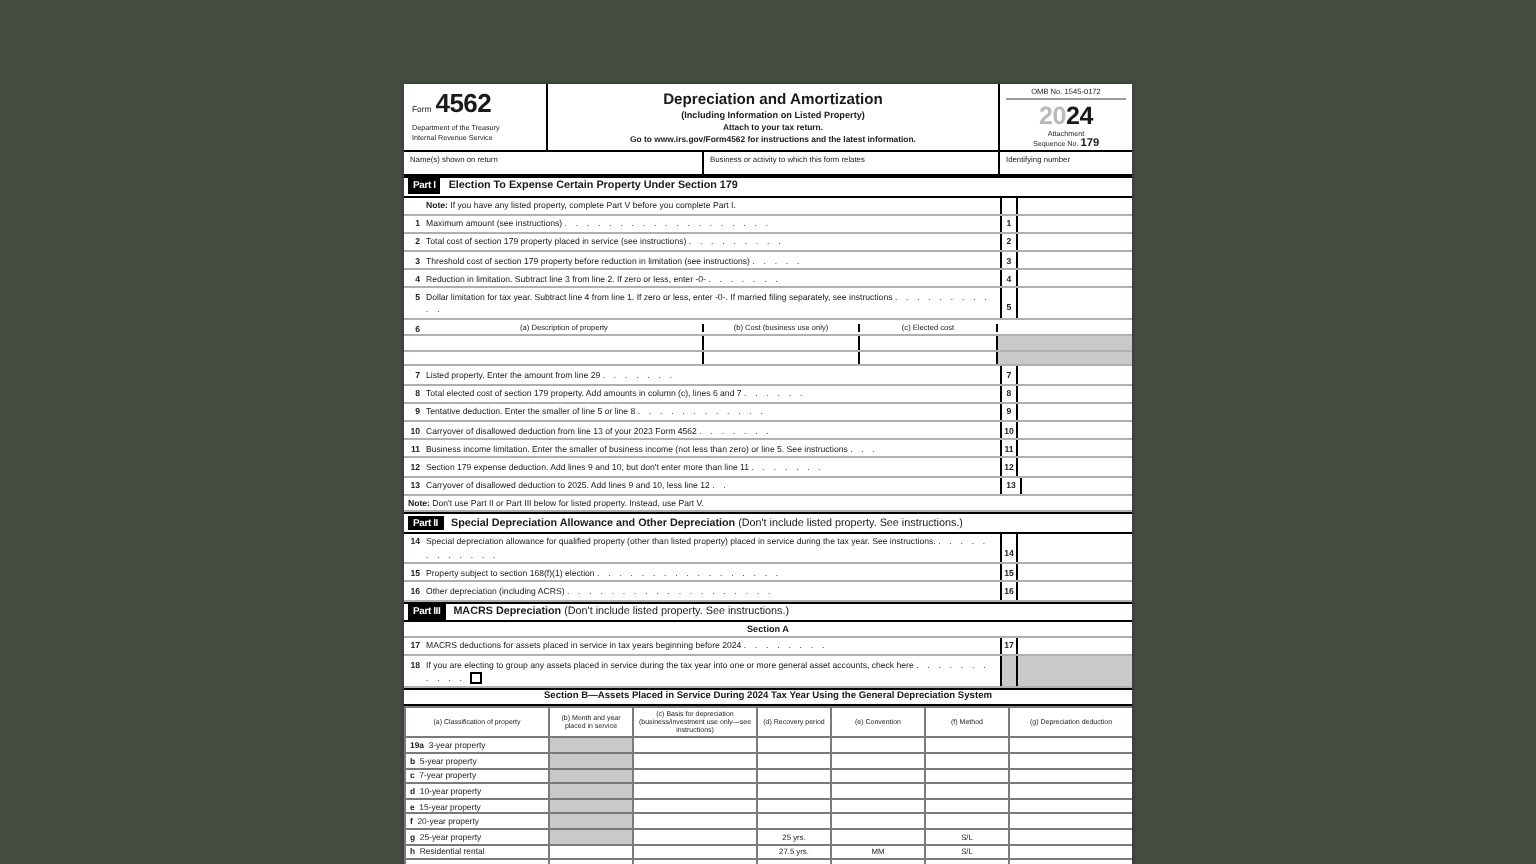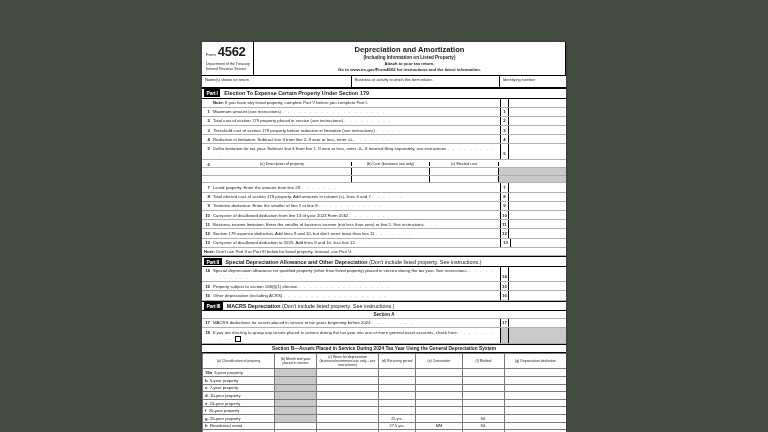--- a/index.html
+++ b/index.html
@@ -13,21 +13,21 @@
     position: absolute;
     left: 202px; top: 42px;
     width: 364px; height: 410px;
     background: #ffffff;
     box-shadow: 0 0 3px rgba(0,0,0,0.35);
     overflow: hidden;
     color: #1a1a1a;
   }
   
   .masthead { display: flex; border-bottom: 1.2px solid #000; height: 33px; }
-  .mh-left { width: 52px; border-right: 1.2px solid #000; padding: 2px 3px 0 4px; box-sizing: border-box; }
+  .mh-left { width: 72px; border-right: 1.2px solid #000; padding: 2px 3px 0 4px; box-sizing: border-box; }
   .mh-formline { display: flex; align-items: baseline; }
   .mh-formword { font-size: 4.2px; margin-right: 2px; }
   .mh-number { font-size: 13px; font-weight: bold; letter-spacing: -0.3px; }
   .mh-dept { font-size: 3.6px; line-height: 1.28; margin-top: 3px; }
   .mh-mid { flex: 1; text-align: center; padding-top: 2.5px; border-right: 1.2px solid #000; }
   .mh-title { font-size: 7.6px; font-weight: bold; text-align: center; }
   .mh-sub { font-size: 4.6px; font-weight: bold; margin-top: 1.2px; }
   .mh-attach { font-size: 4.2px; font-weight: bold; margin-top: 1.2px; }
   .mh-goto { font-size: 4.2px; font-weight: bold; margin-top: 1px; }
   .mh-right { width: 66px; padding: 2px 3px; box-sizing: border-box; text-align: center; }
@@ -92,20 +92,31 @@
         <span class="mh-number">4562</span>
       </div>
       <div class="mh-dept" style="white-space:pre-line">Department of the Treasury
 Internal Revenue Service</div>
     </div>
     <div class="mh-mid">
       <div class="mh-title">Depreciation and Amortization</div>
       <div class="mh-sub">(Including Information on Listed Property)</div>
       <div class="mh-attach">Attach to your tax return.</div>
       <div class="mh-goto">Go to www.irs.gov/Form4562 for instructions and the latest information.</div>
+    </div>
+    <div class="mh-right">
+      <div class="mh-omb">OMB No. 1545-0172</div>
+      <div class="mh-year">
+        <span class="faint">20</span><span>24</span>
+      </div>
+      <div class="mh-seq">
+        <div>Attachment</div>
+        <div><span>Sequence No.</span>
+        <b>179</b></div>
+      </div>
     </div>
   </div>
 
   <div class="namerow">
     <div class="nr-a">Name(s) shown on return</div>
     <div class="nr-b">Business or activity to which this form relates</div>
     <div class="nr-c">Identifying number</div>
   </div>
 
   <div class="partbar">

